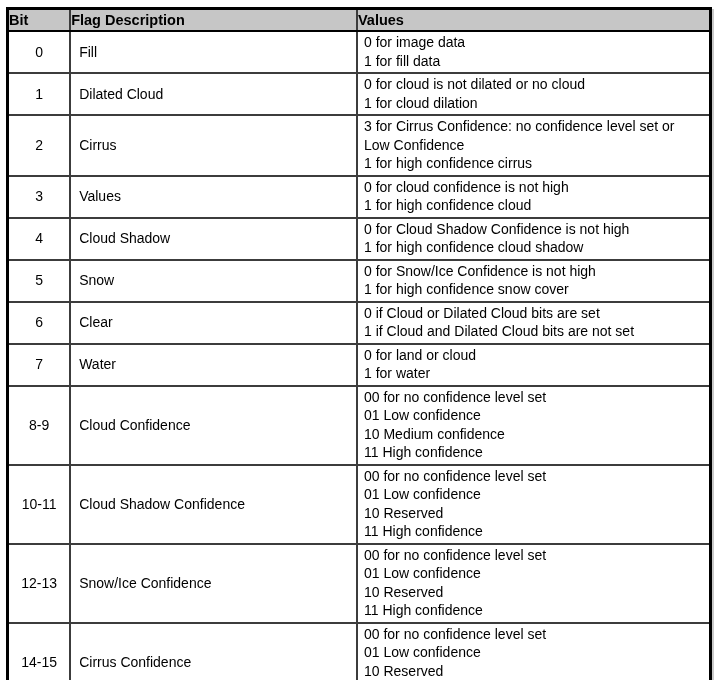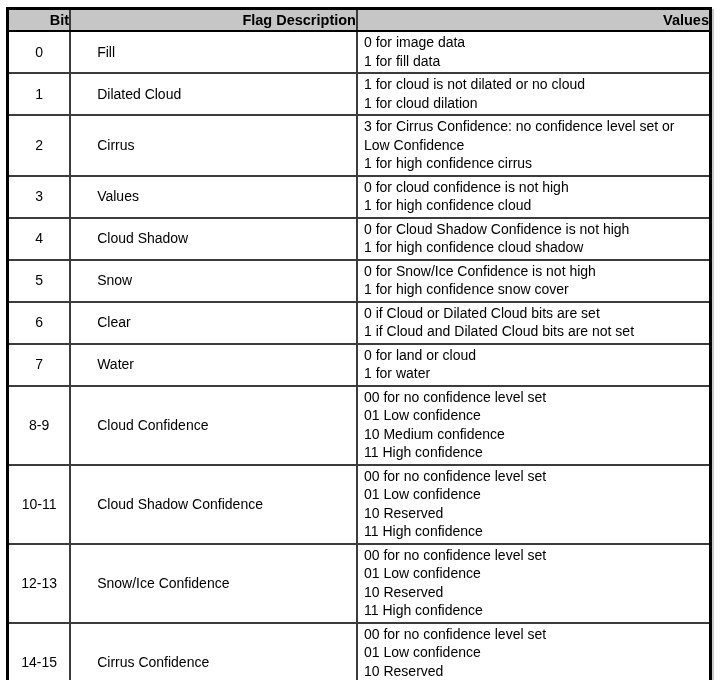--- a/index.html
+++ b/index.html
@@ -27,34 +27,34 @@
   th, td {
     border: 2px solid var(--inner-border-color, #3c3c3c);
     overflow: hidden;
   }
   th {
     background: var(--header-bg, #c6c6c6);
     font-weight: bold;
     font-size: 14.5px;
     line-height: 18px;
     height: 20px;
-    text-align: right;
+    text-align: left;
     padding: 0;
     border-top: 3px solid var(--border-color, #000000);
     border-bottom: 2px solid var(--border-color, #000000);
   }
   td {
     font-size: 14px;
     line-height: 18.5px;
     vertical-align: middle;
     padding: 1px 0;
     background: #ffffff;
   }
   td.bit-cell   { text-align: center; }
-  td.flag-cell  { padding-left: 26px; }
+  td.flag-cell  { padding-left: 8px; }
   td.values-cell{ padding: 1px 16px 2px 6px; }
   th.col-bit    { width: 60px; }
   th.col-flag   { width: 284px; }
   th.col-values { width: 350px; }
   .value-line { white-space: normal; }
 </style>
 </head>
 <body>
 
 <div class="page">
@@ -72,21 +72,21 @@
     <td class="flag-cell">Fill</td>
     <td class="values-cell">
             <div class="value-line">0 for image data</div>
             <div class="value-line">1 for fill data</div>
           </td>
   </tr>
         <tr>
     <td class="bit-cell">1</td>
     <td class="flag-cell">Dilated Cloud</td>
     <td class="values-cell">
-            <div class="value-line">1 for cloud is not dilated or no cloud</div>
+            <div class="value-line">0 for cloud is not dilated or no cloud</div>
             <div class="value-line">1 for cloud dilation</div>
           </td>
   </tr>
         <tr>
     <td class="bit-cell">2</td>
     <td class="flag-cell">Cirrus</td>
     <td class="values-cell">
             <div class="value-line">3 for Cirrus Confidence: no confidence level set or Low Confidence</div>
             <div class="value-line">1 for high confidence cirrus</div>
           </td>

